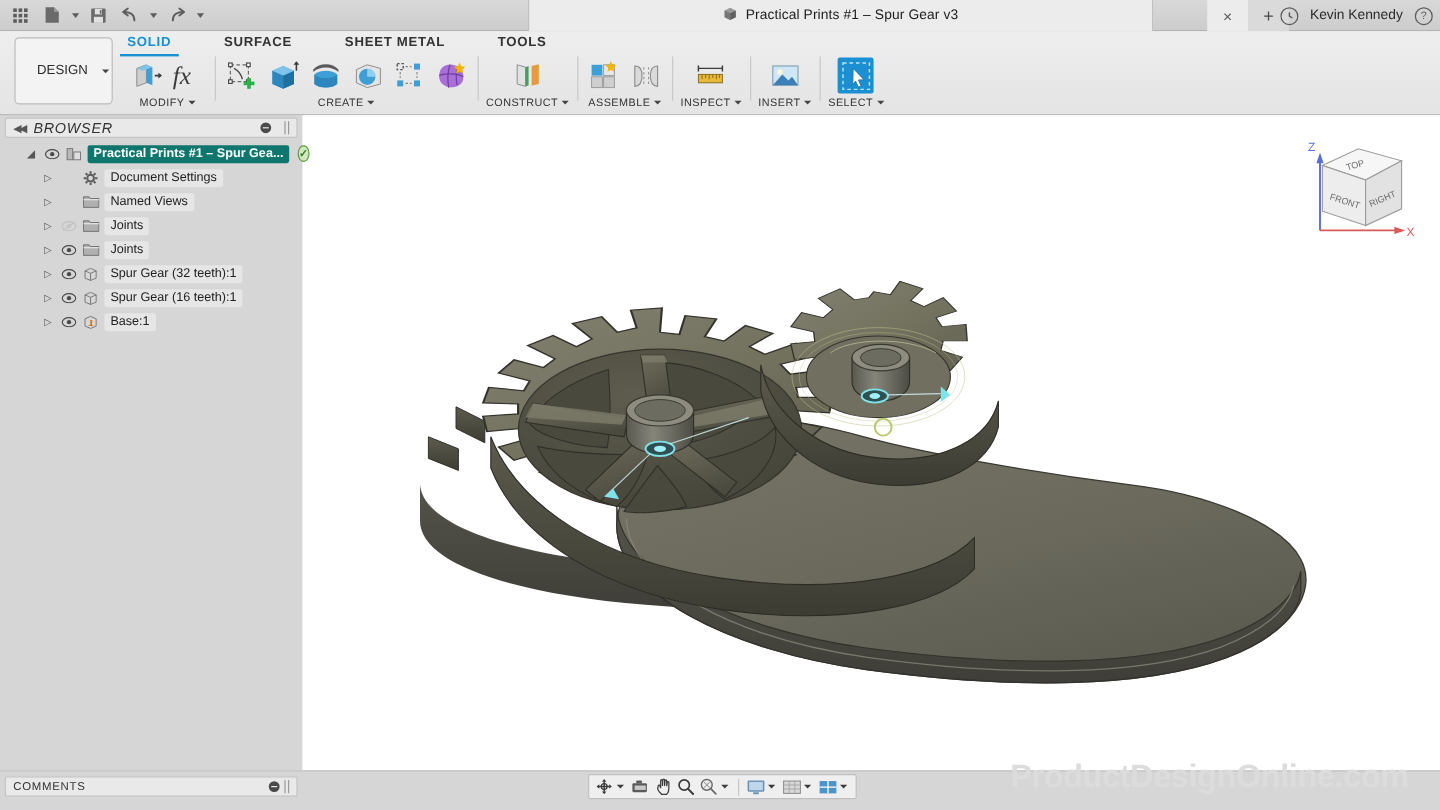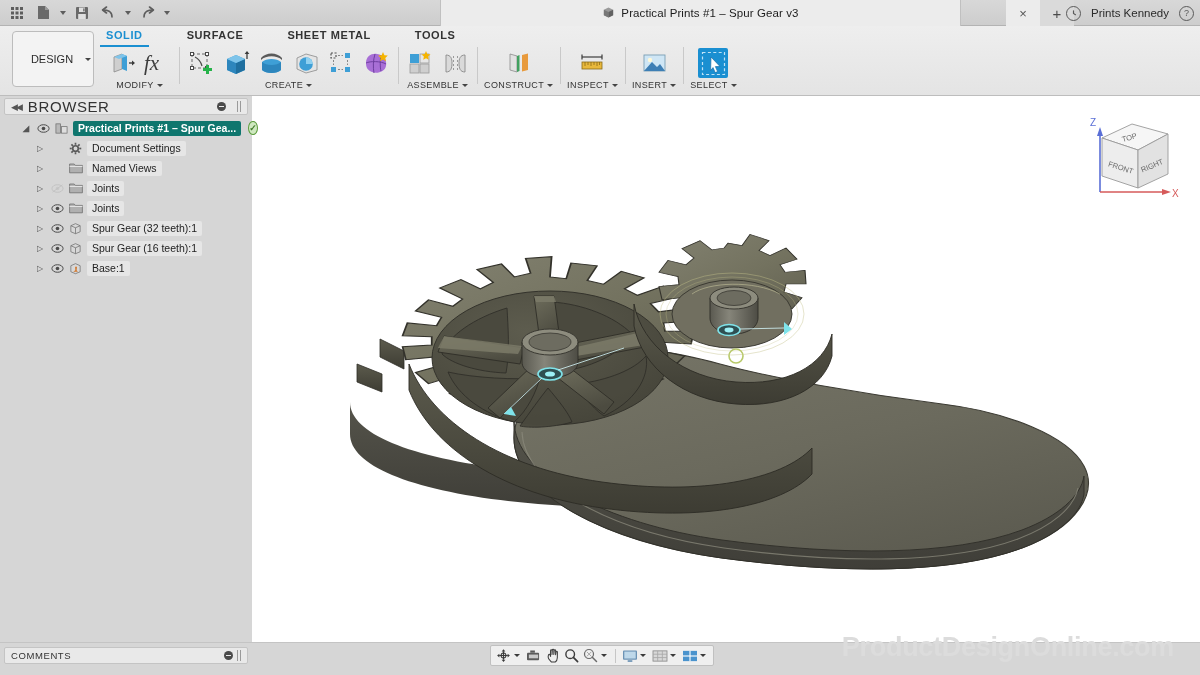--- a/index.html
+++ b/index.html
@@ -96,21 +96,21 @@
   
   .browser{
     position:absolute; left:0; top:96px; width:252px; height:556px;
     background:transparent;
   }
   .browser-head{
     position:absolute; left:4px; top:2px; width:244px; height:17px;
     background:#e9e9e9; border:1px solid #c4c4c4; border-radius:2px;
     display:flex; align-items:center; padding:0 6px; gap:7px;
   }
-  .browser-head .ttl{ font-size:15px; letter-spacing:.6px; color:#333; }
+  .browser-head .ttl{ font-size:12px; letter-spacing:.6px; color:#333;font-style:italic; }
   .collapse-arrows{ color:#555; font-size:9px; letter-spacing:-2px; cursor:pointer;}
   .head-dot{
     margin-left:auto; width:9px;height:9px;border-radius:50%;
     background:#4a4a4a; position:relative; cursor:pointer;
   }
   .head-dot::after{content:"";position:absolute;left:2px;top:4px;width:5px;height:1px;background:#e9e9e9;}
   .head-grip{ width:4px;height:11px; border-left:1px solid #9a9a9a; border-right:1px solid #9a9a9a; margin-left:4px;}
 
   .tree{ position:absolute; left:4px; top:22px; width:244px; }
   .node{
@@ -244,21 +244,21 @@
       <div class="tab-close">×</div>
       <div class="tab-plus">+</div>
     </div>
 
     <div class="tb-right">
       <span class="circ-icon">
         <svg width="9" height="9" viewBox="0 0 10 10">
             <path d="M5 2 L5 5 L7.2 6.3" stroke="#5a5a5a" stroke-width="1.3" fill="none" stroke-linecap="round"></path>
           </svg>
       </span>
-      <span class="username">Prints Kennedy</span>
+      <span class="username">Kevin Kennedy</span>
       <span class="circ-icon">?</span>
     </div>
   </div>
 
   <div class="ribbon">
 
     <div class="designbtn">
       <span>DESIGN</span>
       <span class="cap"></span>
     </div>
@@ -359,56 +359,56 @@
         <div class="panel-label">
           <span>CREATE</span>
             <span class="cap"></span>
         </div>
       </div>
 
       <div class="panel">
         <div class="panel-icons">
           <div class="ic">
             <svg width="27" height="27" viewBox="0 0 27 27">
+              <path d="M5 4 L12 6 L12 22 L5 20 Z" fill="#e2e2e2" stroke="#8a8a8a" stroke-width=".8"></path>
+              <path d="M12 6 L14.5 5 L14.5 21 L12 22 Z" fill="#41a05f"></path>
+              <path d="M17 5 L23 3.5 L23 20 L17 21.5 Z" fill="#e89a3c"></path>
+            </svg>
+          </div>
+        </div>
+        <div class="panel-label">
+          <span>CONSTRUCT</span>
+            <span class="cap"></span>
+        </div>
+      </div>
+
+      <div class="panel">
+        <div class="panel-icons">
+          <div class="ic">
+            <svg width="27" height="27" viewBox="0 0 27 27">
               <rect x="3" y="4" width="9" height="9" fill="#3e9fd6"></rect>
               <rect x="3" y="14" width="9" height="9" fill="#cfcfcf" stroke="#9a9a9a" stroke-width=".8"></rect>
               <rect x="13" y="14" width="9" height="9" fill="#cfcfcf" stroke="#9a9a9a" stroke-width=".8"></rect>
               <rect x="13" y="4" width="9" height="9" fill="#e7e7e7" stroke="#9a9a9a" stroke-width=".8"></rect>
               <g fill="#f5b400">
                   <path d="M19 1 l1.3 3 l3.2 .4 l-2.4 2.2 l.7 3.2 l-2.8-1.6 l-2.8 1.6 l.7-3.2 l-2.4-2.2 l3.2-.4 z"></path>
                 </g>
             </svg>
           </div>
           <div class="ic">
             <svg width="27" height="27" viewBox="0 0 27 27">
               <path d="M4 5 C9 5 10 9 10 13 C10 18 9 22 4 22 Z" fill="#dadada" stroke="#8a8a8a" stroke-width=".9"></path>
               <path d="M23 5 C18 5 17 9 17 13 C17 18 18 22 23 22 Z" fill="#dadada" stroke="#8a8a8a" stroke-width=".9"></path>
               <path d="M11.5 6 L11.5 21" stroke="#9a9a9a" stroke-width="1" stroke-dasharray="2,2"></path>
               <path d="M15.5 6 L15.5 21" stroke="#9a9a9a" stroke-width="1" stroke-dasharray="2,2"></path>
             </svg>
           </div>
         </div>
         <div class="panel-label">
           <span>ASSEMBLE</span>
-            <span class="cap"></span>
-        </div>
-      </div>
-
-      <div class="panel">
-        <div class="panel-icons">
-          <div class="ic">
-            <svg width="27" height="27" viewBox="0 0 27 27">
-              <path d="M5 4 L12 6 L12 22 L5 20 Z" fill="#e2e2e2" stroke="#8a8a8a" stroke-width=".8"></path>
-              <path d="M12 6 L14.5 5 L14.5 21 L12 22 Z" fill="#41a05f"></path>
-              <path d="M17 5 L23 3.5 L23 20 L17 21.5 Z" fill="#e89a3c"></path>
-            </svg>
-          </div>
-        </div>
-        <div class="panel-label">
-          <span>CONSTRUCT</span>
             <span class="cap"></span>
         </div>
       </div>
 
       <div class="panel">
         <div class="panel-icons">
           <div class="ic">
             <svg width="27" height="27" viewBox="0 0 27 27">
               <path d="M3 7 H23" stroke="#3b3b3b" stroke-width="1.2"></path>
               <path d="M3 4.5 V9.5 M23 4.5 V9.5" stroke="#3b3b3b" stroke-width="1.2"></path>

